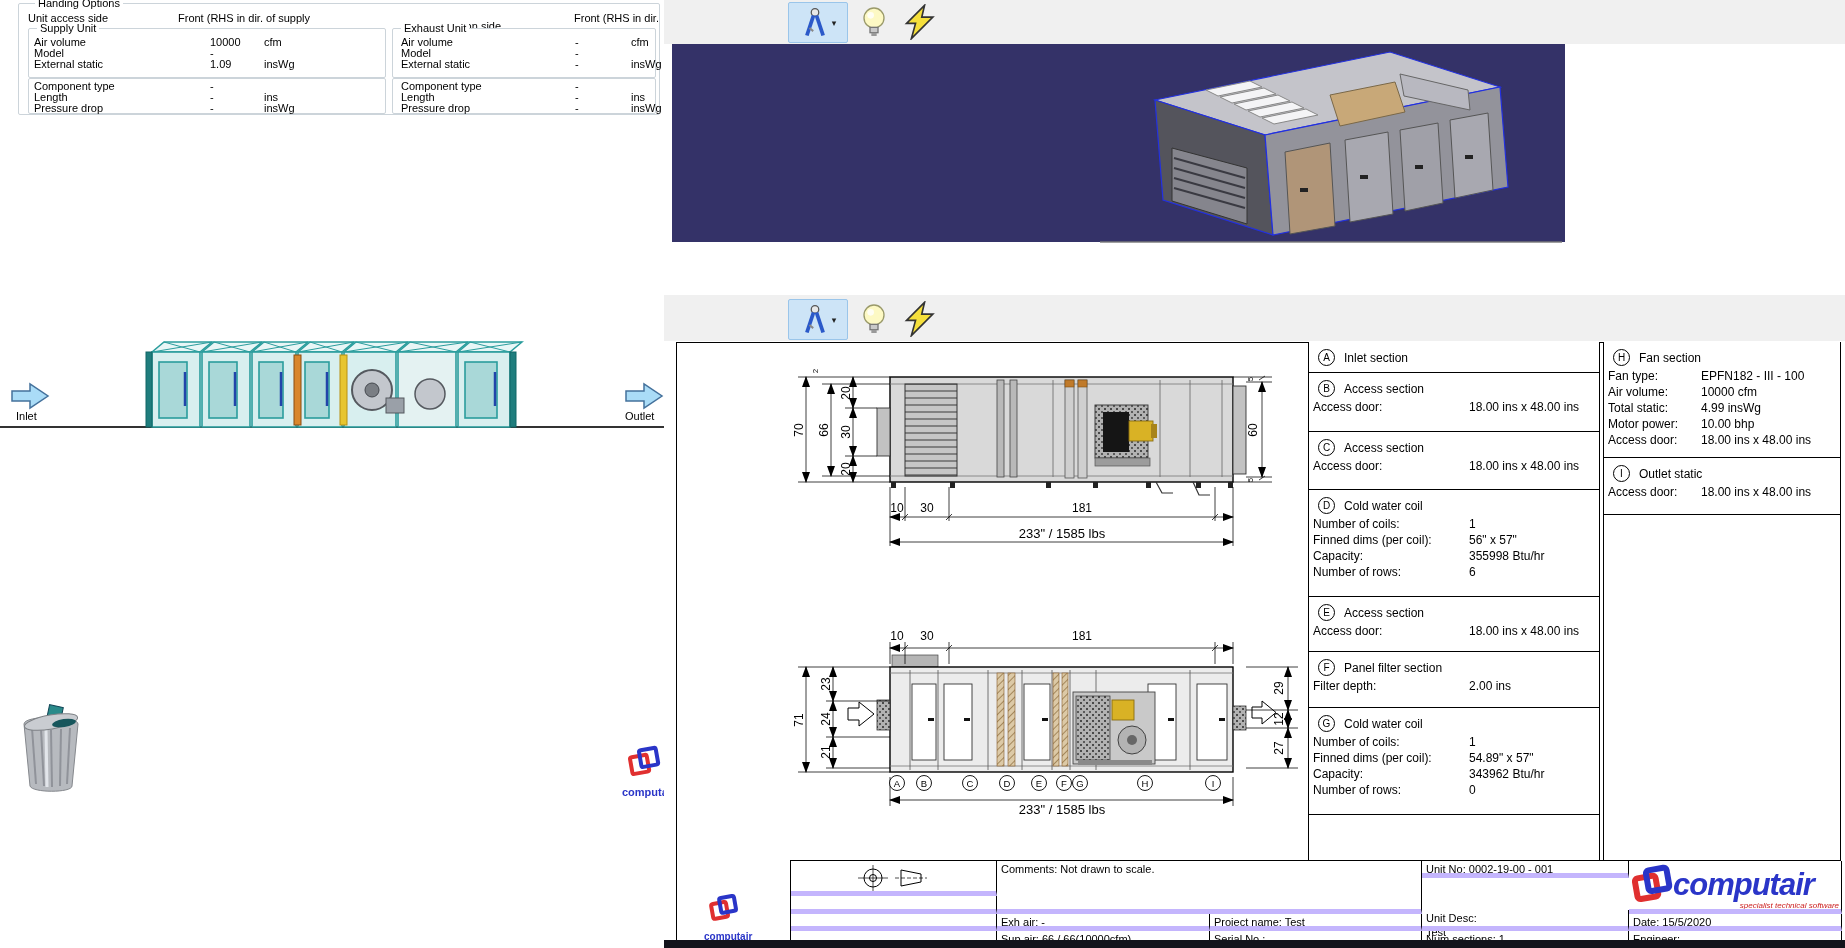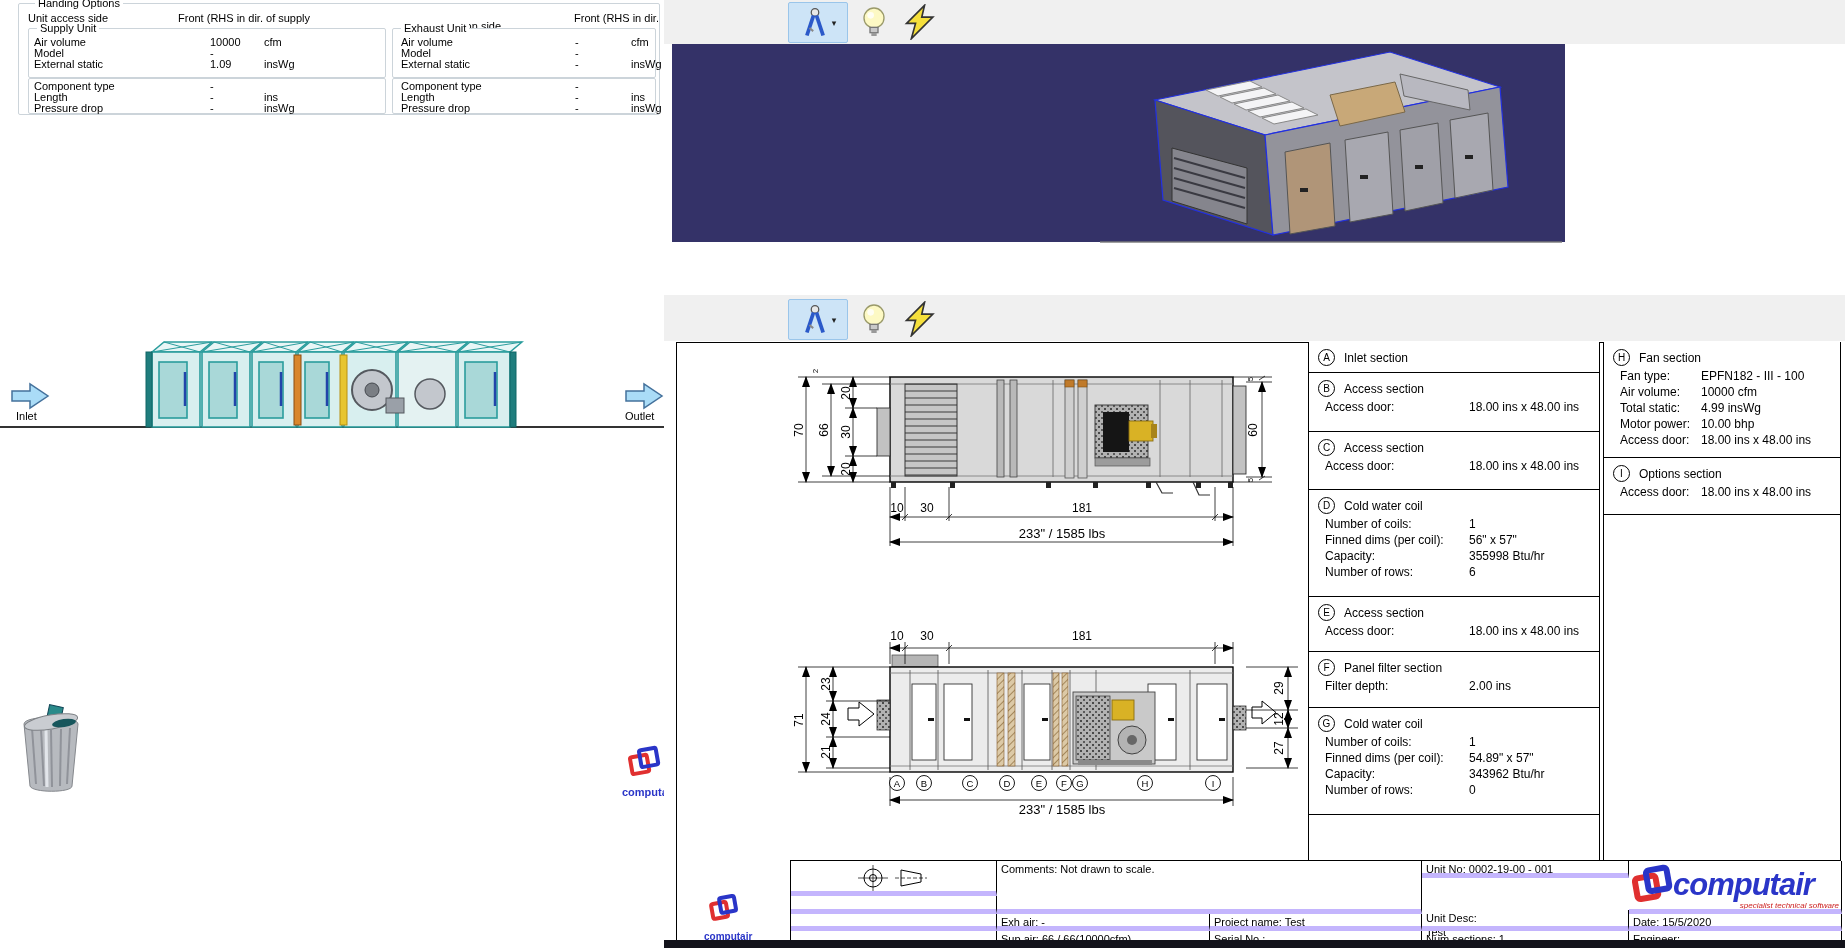--- a/index.html
+++ b/index.html
@@ -19,21 +19,21 @@
   .tbtn.sel{background:#cde4f7;border:1px solid #9ac5ea;border-radius:2px;}
   .ddar{font-size:9px;margin-left:2px;color:#222;}
   
   #sheet{position:absolute;left:676px;top:342px;width:1165px;height:606px;background:#fff;border:1px solid #000;box-sizing:border-box;}
   .seccol{position:absolute;background:#fff;border-left:1px solid #000;border-right:1px solid #000;box-sizing:border-box;}
   .secbox{border-bottom:1px solid #000;box-sizing:border-box;position:relative;overflow:hidden;}
   .sec-h{position:relative;padding:7px 0 3px 9px;font-size:12px;display:flex;align-items:center;gap:9px;}
   .bub{display:inline-block;width:15px;height:15px;border:1px solid #000;border-radius:50%;
        font-size:10px;line-height:15px;text-align:center;flex:0 0 15px;}
   .sec-r{position:relative;height:16px;font-size:12px;}
-  .sec-r .l{position:absolute;left:16px;white-space:nowrap;text-align:center;}
+  .sec-r .l{position:absolute;left:4px;white-space:nowrap;text-align:center;}
   .c1 .sec-r .v{position:absolute;left:160px;white-space:nowrap;}
   .c2 .sec-r .v{position:absolute;left:97px;white-space:nowrap;}
   
   #tblock{position:absolute;left:790px;top:860px;width:1051px;height:88px;border-top:1px solid #000;border-left:1px solid #000;box-sizing:border-box;background:#fff;}
   .tcell{position:absolute;border-right:1px solid #000;border-bottom:5px solid #c4b5fd;box-sizing:border-box;
          font-size:11px;line-height:14px;padding:1px 4px;white-space:nowrap;overflow:hidden;}
   .blackbar{position:absolute;left:664px;top:940px;width:1181px;height:8px;background:#13131b;}
   svg text{font-family:"Liberation Sans",sans-serif;}
 </style>
 </head>
@@ -635,21 +635,21 @@
           <span class="v">10.00 bhp</span>
         </div>
         <div class="sec-r">
           <span class="l">Access door:</span>
           <span class="v">18.00 ins x 48.00 ins</span>
         </div>
       </div>
       <div class="secbox" style="height: 57px;">
         <div class="sec-h">
           <span class="bub">I</span>
-          <span>Options section</span>
+          <span>Outlet static</span>
         </div>
         <div class="sec-r">
           <span class="l">Access door:</span>
           <span class="v">18.00 ins x 48.00 ins</span>
         </div>
       </div>
     </div>
 
   <div id="tblock">
     <div class="tcell" style="left:0;top:0;width:206px;height:35px;">

